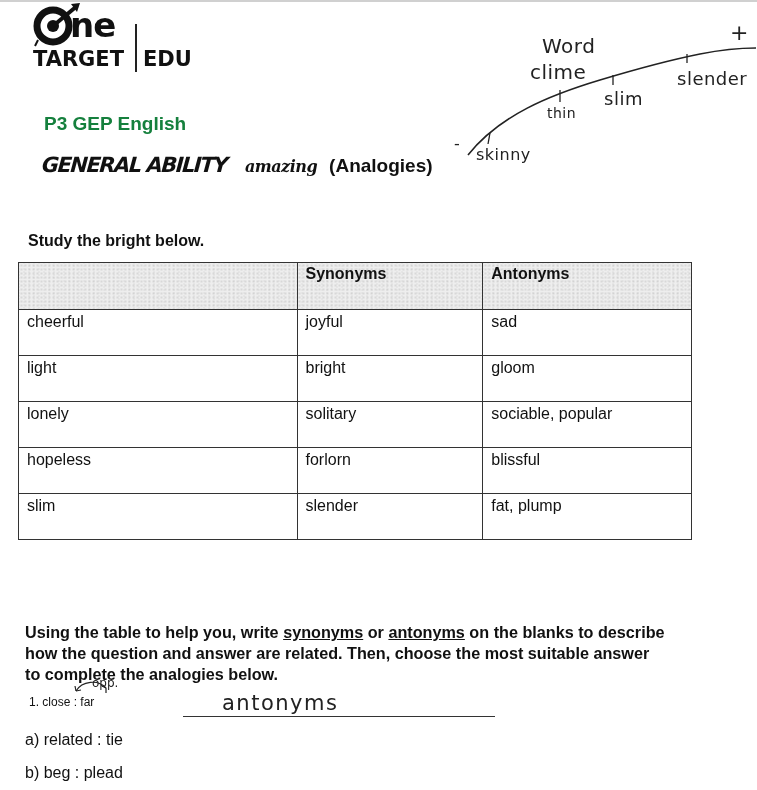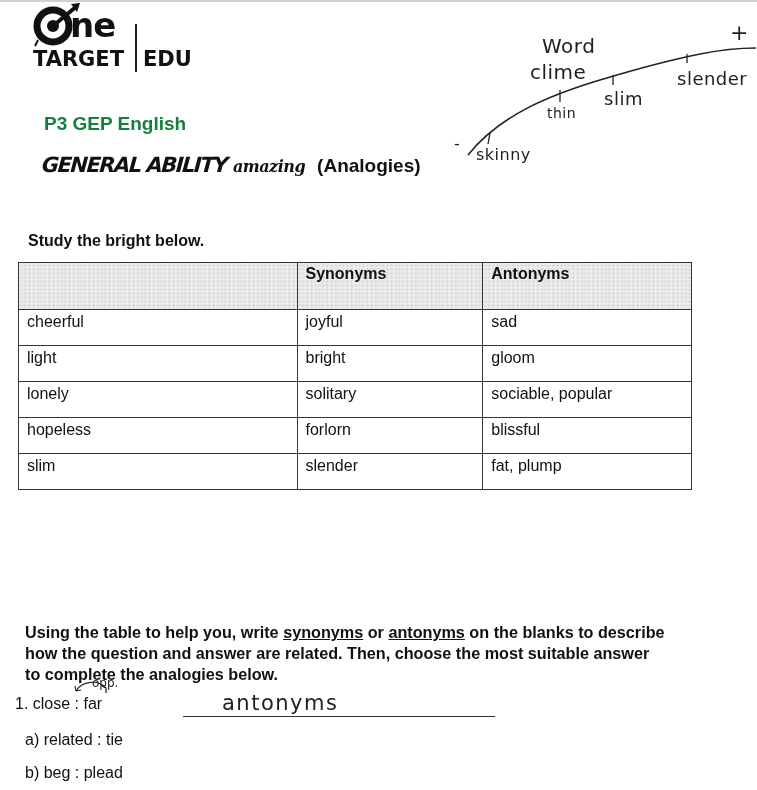--- a/index.html
+++ b/index.html
@@ -87,21 +87,21 @@
       font-size: 21px;
       letter-spacing: -1.5px;
       transform: skewX(-4deg);
       display: inline-block;
     }
     .ga-title .amazing {
       font-family: "DejaVu Serif", serif;
       font-style: italic;
       font-weight: bold;
       font-size: 16px;
-      margin-left: 6px;
+      margin-left: 18px;
       letter-spacing: -0.5px;
     }
     .ga-title .analogies {
       font-family: Liberation Sans, sans-serif;
       font-weight: bold;
       font-size: 19px;
       margin-left: 12px;
     }
 
     
@@ -148,42 +148,42 @@
       height: 47px;
       font-weight: bold;
       background-color: #eeeeee;
       background-image:
         radial-gradient(#bdbdbd 0.6px, transparent 0.8px),
         radial-gradient(#cfcfcf 0.5px, transparent 0.7px);
       background-size: 4px 4px, 5px 3px;
       background-position: 0 0, 2px 1px;
       padding-top: 2px;
     }
-    .vocab-table td { height: 36px; padding-top: 3px; }
+    .vocab-table td { height: 46px; padding-top: 3px; }
     .col-word { width: 279px; padding-left: 8px; }
     .col-syn { width: 186px; }
     .col-ant { width: 209px; }
 
     
     .instructions {
       position: absolute;
       left: 25px; top: 622px;
       width: 640px;
       font-size: 16.2px;
       font-weight: bold;
       line-height: 21px;
       color: #111;
     }
     .instructions u { text-decoration: underline; }
 
     
     .q1 {
       position: absolute;
-      left: 15px; top: 695px;
-      font-size: 16px;
+      left: 29px; top: 695px;
+      font-size: 12px;
     }
     .opp-note {
       position: absolute;
       left: 92px; top: 676px;
       font-family: "DejaVu Sans", sans-serif;
       font-size: 12px;
       color: #222;
     }
     .opp-arrow {
       position: absolute;

